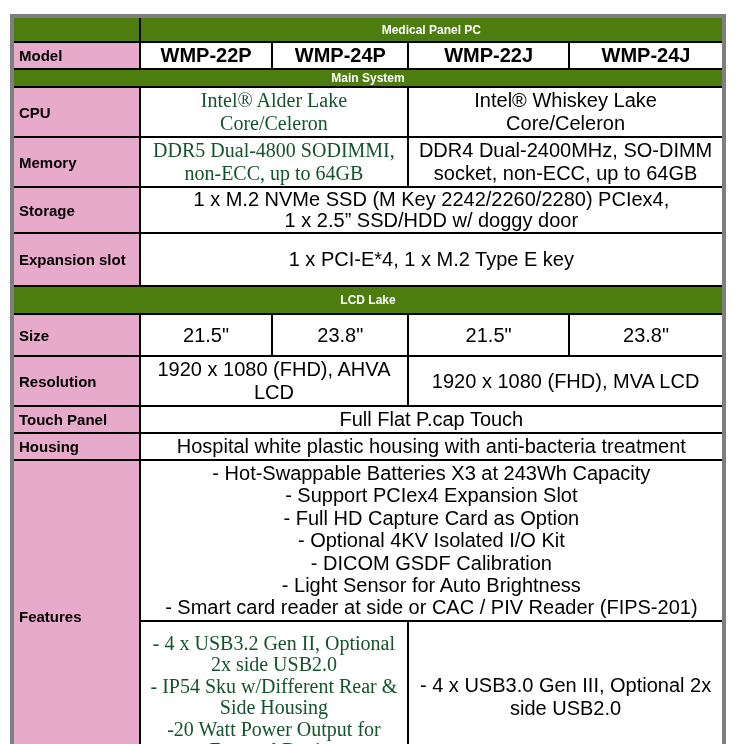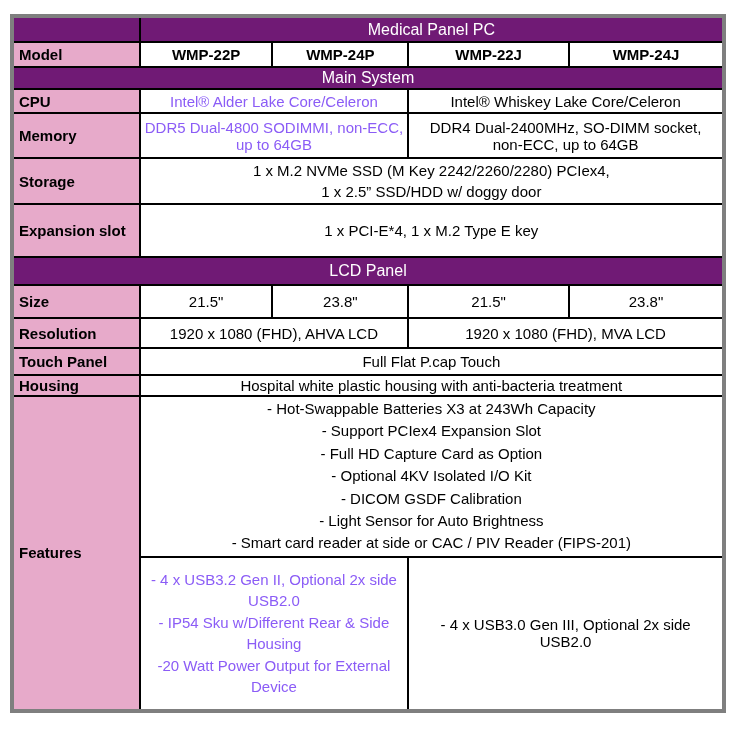--- a/index.html
+++ b/index.html
@@ -13,42 +13,42 @@
   }
   .sheet { padding: 14px 0 0 10px; }
   table.spec {
     border-collapse: collapse;
     table-layout: fixed;
     width: 716px;
     border: 4px solid #7f7f7f;
   }
   td {
     border: 2px solid #000;
-    font-size: 15px;
+    font-size: 20px;
     text-align: center;
     vertical-align: middle;
     padding: 1px 4px;
     overflow: hidden;
     word-wrap: break-word;
   }
   td.plum {
-    background: #701a75;
+    background: #4d7c0f;
     color: #ffffff;
-    font-weight: normal;
-    font-size: 16px;
+    font-weight: bold;
+    font-size: 12px;
   }
   td.pink {
     background: #E7AACA;
     font-weight: bold;
     text-align: left;
     padding-left: 5px;
     font-size: 15px;
   }
   td.modelcell { font-weight: bold; }
-  .red { color: #8b5cf6; }
+  .red { color: #14532d; font-family: Liberation Serif, serif; }
   .featlist div { line-height: 22.4px; }
   .usblist div { line-height: 21.5px; }
   td.vmid { vertical-align: middle; }
   .twoline div { line-height: 21px; }
 </style>
 </head>
 <body>
 
 <div class="sheet">
   <table class="spec">
@@ -97,24 +97,24 @@
         <div>1 x 2.5” SSD/HDD w/ doggy door</div>
       </td>
     </tr>
 
     <tr style="height:53px">
       <td class="pink">Expansion slot</td>
       <td colspan="4">1 x PCI-E*4, 1 x M.2 Type E key</td>
     </tr>
 
     <tr style="height:28px">
-      <td class="plum" colspan="5">LCD Panel</td>
+      <td class="plum" colspan="5">LCD Lake</td>
     </tr>
 
-    <tr style="height:33px">
+    <tr style="height:42px">
       <td class="pink">Size</td>
       <td>21.5"</td>
       <td>23.8"</td>
       <td>21.5"</td>
       <td>23.8"</td>
     </tr>
 
     <tr style="height:30px">
       <td class="pink">Resolution</td>
       <td colspan="2">1920 x 1080 (FHD), AHVA LCD</td>

